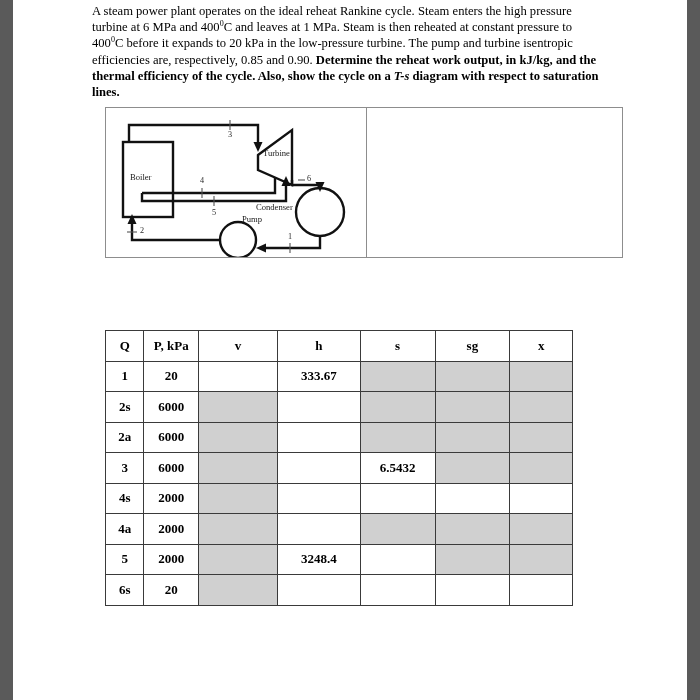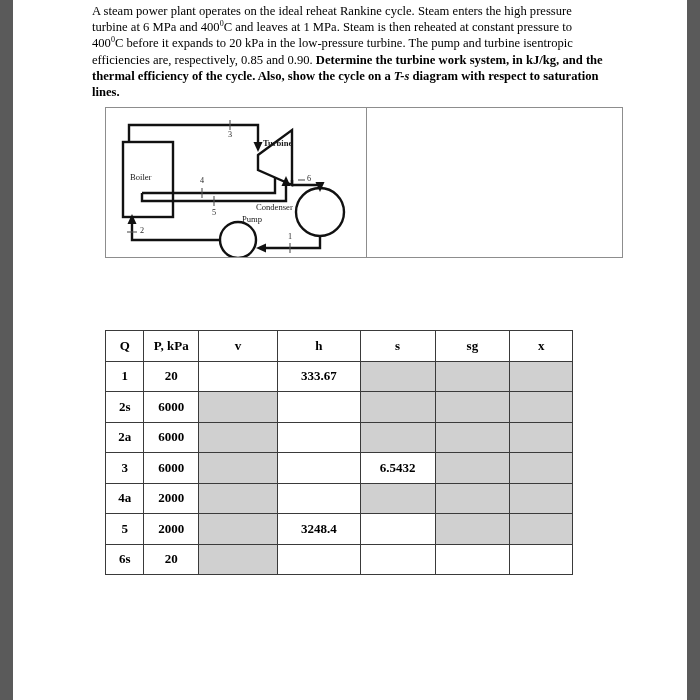--- a/index.html
+++ b/index.html
@@ -91,21 +91,21 @@
 
 <div class="edge-band left"></div>
 <div class="edge-band right"></div>
 
 <div class="page">
 
   <div class="prose" id="problem-text">
     <span>A steam power plant operates on the ideal reheat Rankine cycle. Steam enters the high pressure</span>
     <span>turbine at 6 MPa and 400</span><sup>0</sup><span>C and leaves at 1 MPa. Steam is then reheated at constant pressure to</span>
     <span>400</span><sup>0</sup><span>C before it expands to 20 kPa in the low-pressure turbine. The pump and turbine isentropic</span>
-    <span>efficiencies are, respectively, 0.85 and 0.90. </span><span class="b">Determine the turbine work system, in kJ/kg, and</span>
+    <span>efficiencies are, respectively, 0.85 and 0.90. </span><span class="b">Determine the reheat work output, in kJ/kg, and</span>
     <span class="b">the thermal efficiency of the cycle. Also, show the cycle on a </span><span class="b it">T-s</span><span class="b"> diagram with respect to</span>
     <span class="b">saturation lines.</span>
   </div>
 
   <div id="diagram-frame">
 
     <svg id="diagram-svg" width="518" height="151" viewBox="0 0 518 151">
       <g fill="none" stroke="#111111" stroke-width="2.4" stroke-linejoin="miter">
 
         <rect x="17" y="34" width="50" height="75"></rect>
@@ -146,21 +146,21 @@
         <line x1="108" y1="88" x2="108" y2="98"></line>
         <line x1="192" y1="72" x2="199" y2="72"></line>
         <line x1="184" y1="135" x2="184" y2="145"></line>
         <line x1="21" y1="124" x2="31" y2="124"></line>
       </g>
     </svg>
 
     <div id="diagram-divider"></div>
 
     <span class="dlabel" style="left:24px;top:64px;">Boiler</span>
-    <span class="dlabel" style="left:157px;top:30px;font-weight:bold;">Turbine</span>
+    <span class="dlabel" style="left:157px;top:40px;">Turbine</span>
     <span class="dlabel" style="left:150px;top:94px;">Condenser</span>
     <span class="dlabel" style="left:108px;top:106px;margin-left:28px;">Pump</span>
 
     <span class="nlabel" style="left:122px;top:22px;">3</span>
     <span class="nlabel" style="left:94px;top:68px;">4</span>
     <span class="nlabel" style="left:106px;top:100px;">5</span>
     <span class="nlabel" style="left:201px;top:66px;">6</span>
     <span class="nlabel" style="left:182px;top:124px;">1</span>
     <span class="nlabel" style="left:34px;top:118px;">2</span>
   </div>
@@ -218,20 +218,29 @@
         <tr>
           <td>3</td>
           <td>6000</td>
           <td class="shaded"></td>
           <td></td>
           <td>6.5432</td>
           <td class="shaded"></td>
           <td class="shaded"></td>
         </tr>
         <tr>
+          <td>4s</td>
+          <td>2000</td>
+          <td class="shaded"></td>
+          <td></td>
+          <td></td>
+          <td></td>
+          <td></td>
+        </tr>
+        <tr>
           <td>4a</td>
           <td>2000</td>
           <td class="shaded"></td>
           <td></td>
           <td class="shaded"></td>
           <td class="shaded"></td>
           <td class="shaded"></td>
         </tr>
         <tr>
           <td>5</td>

